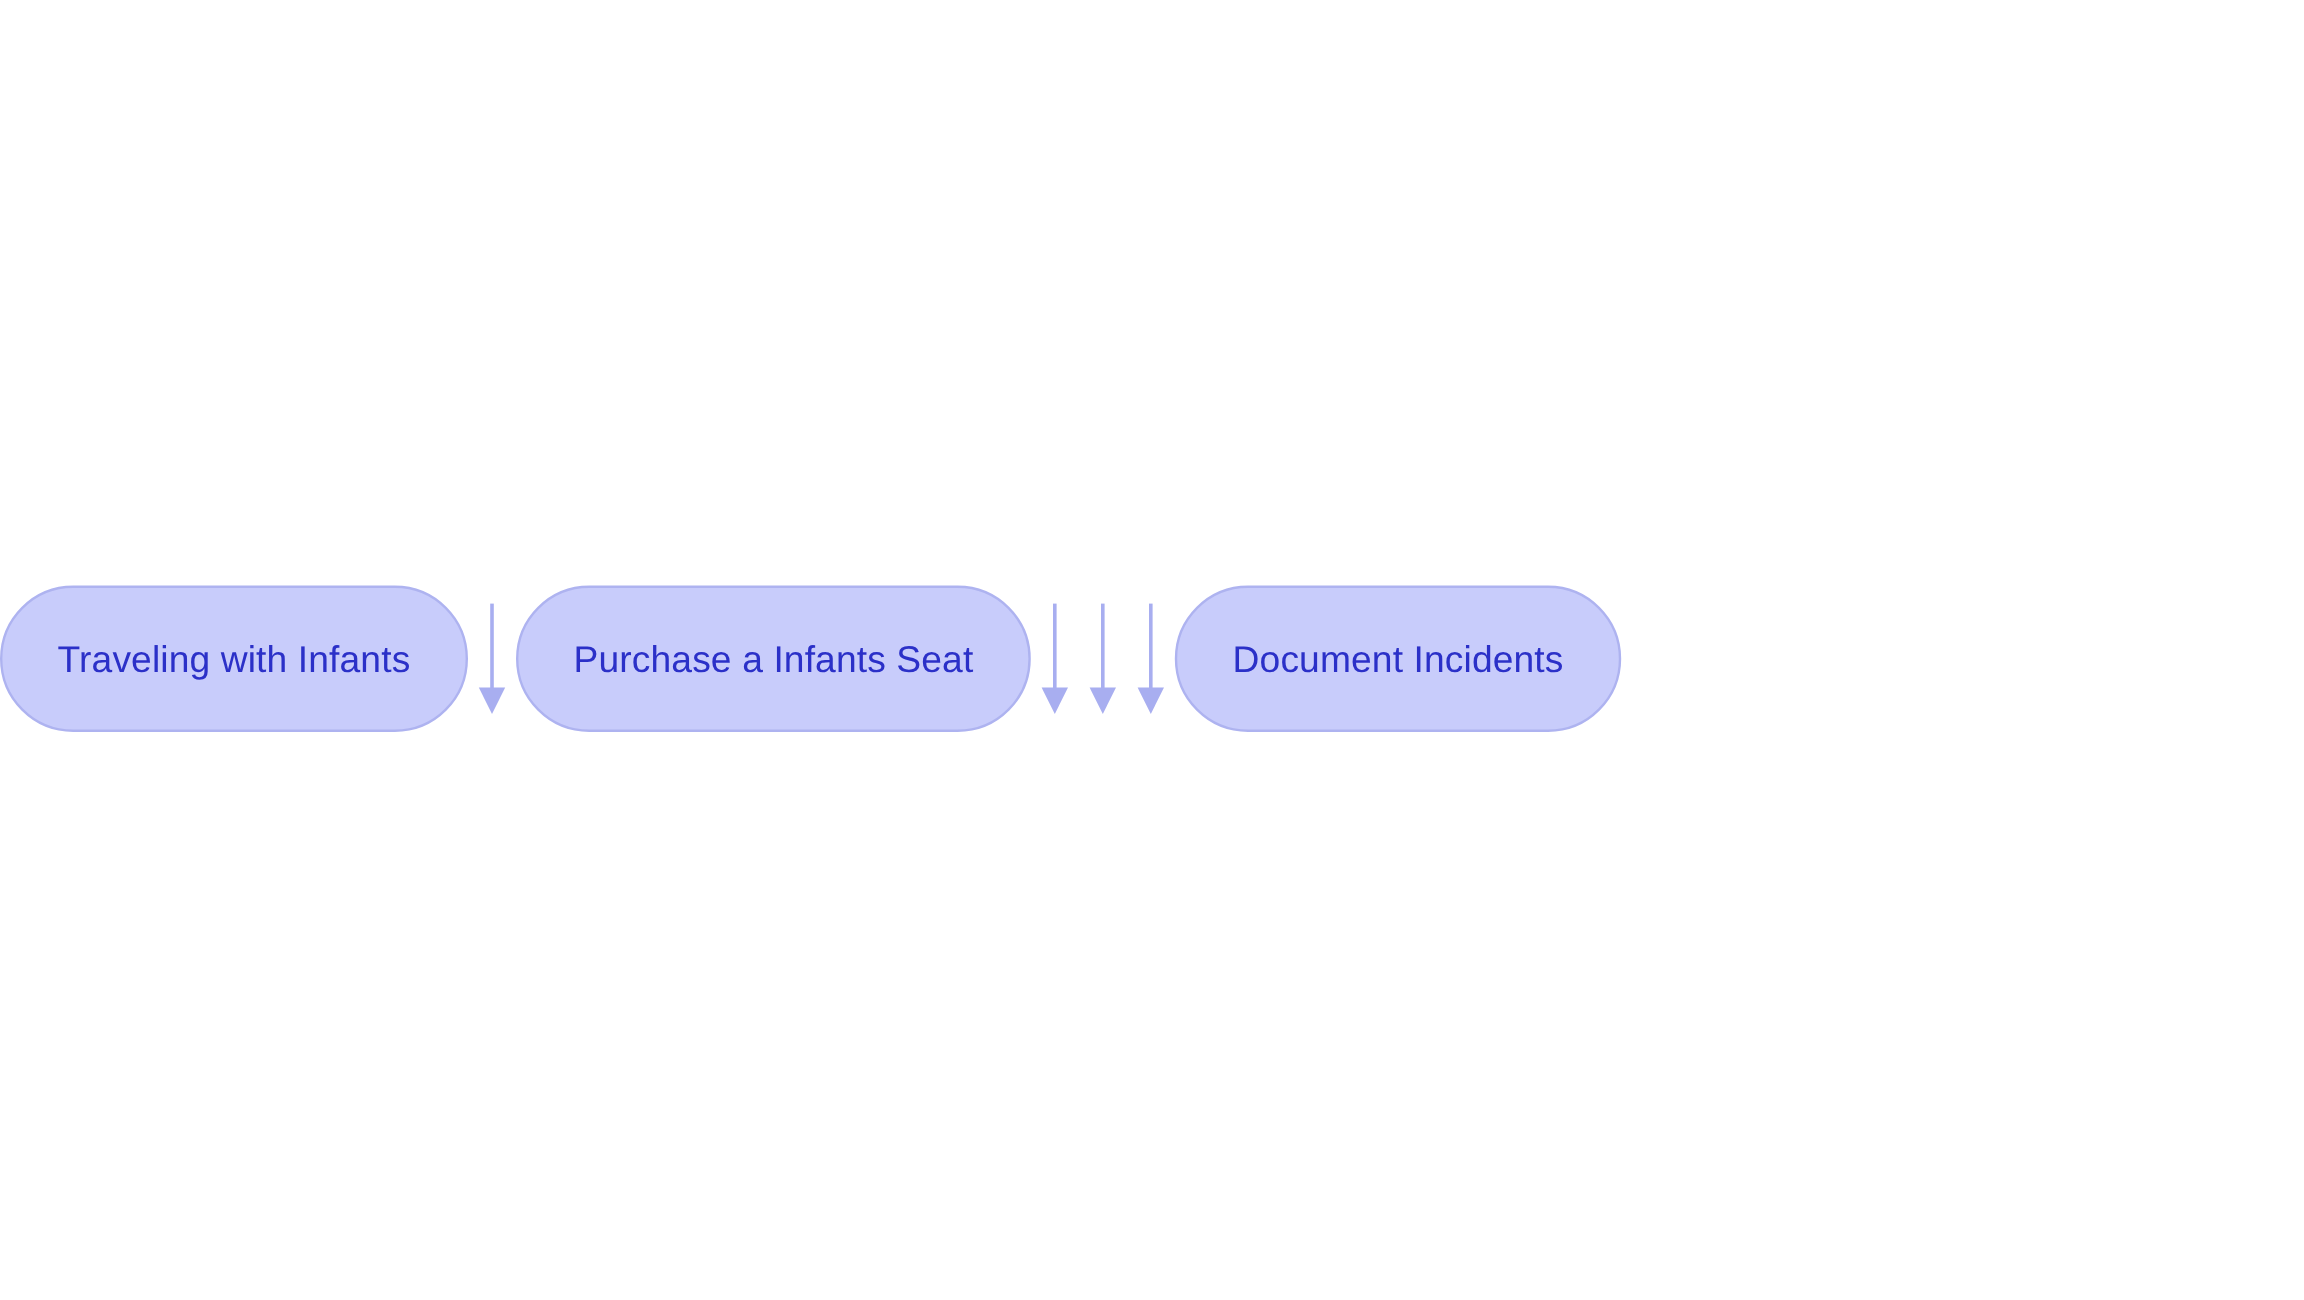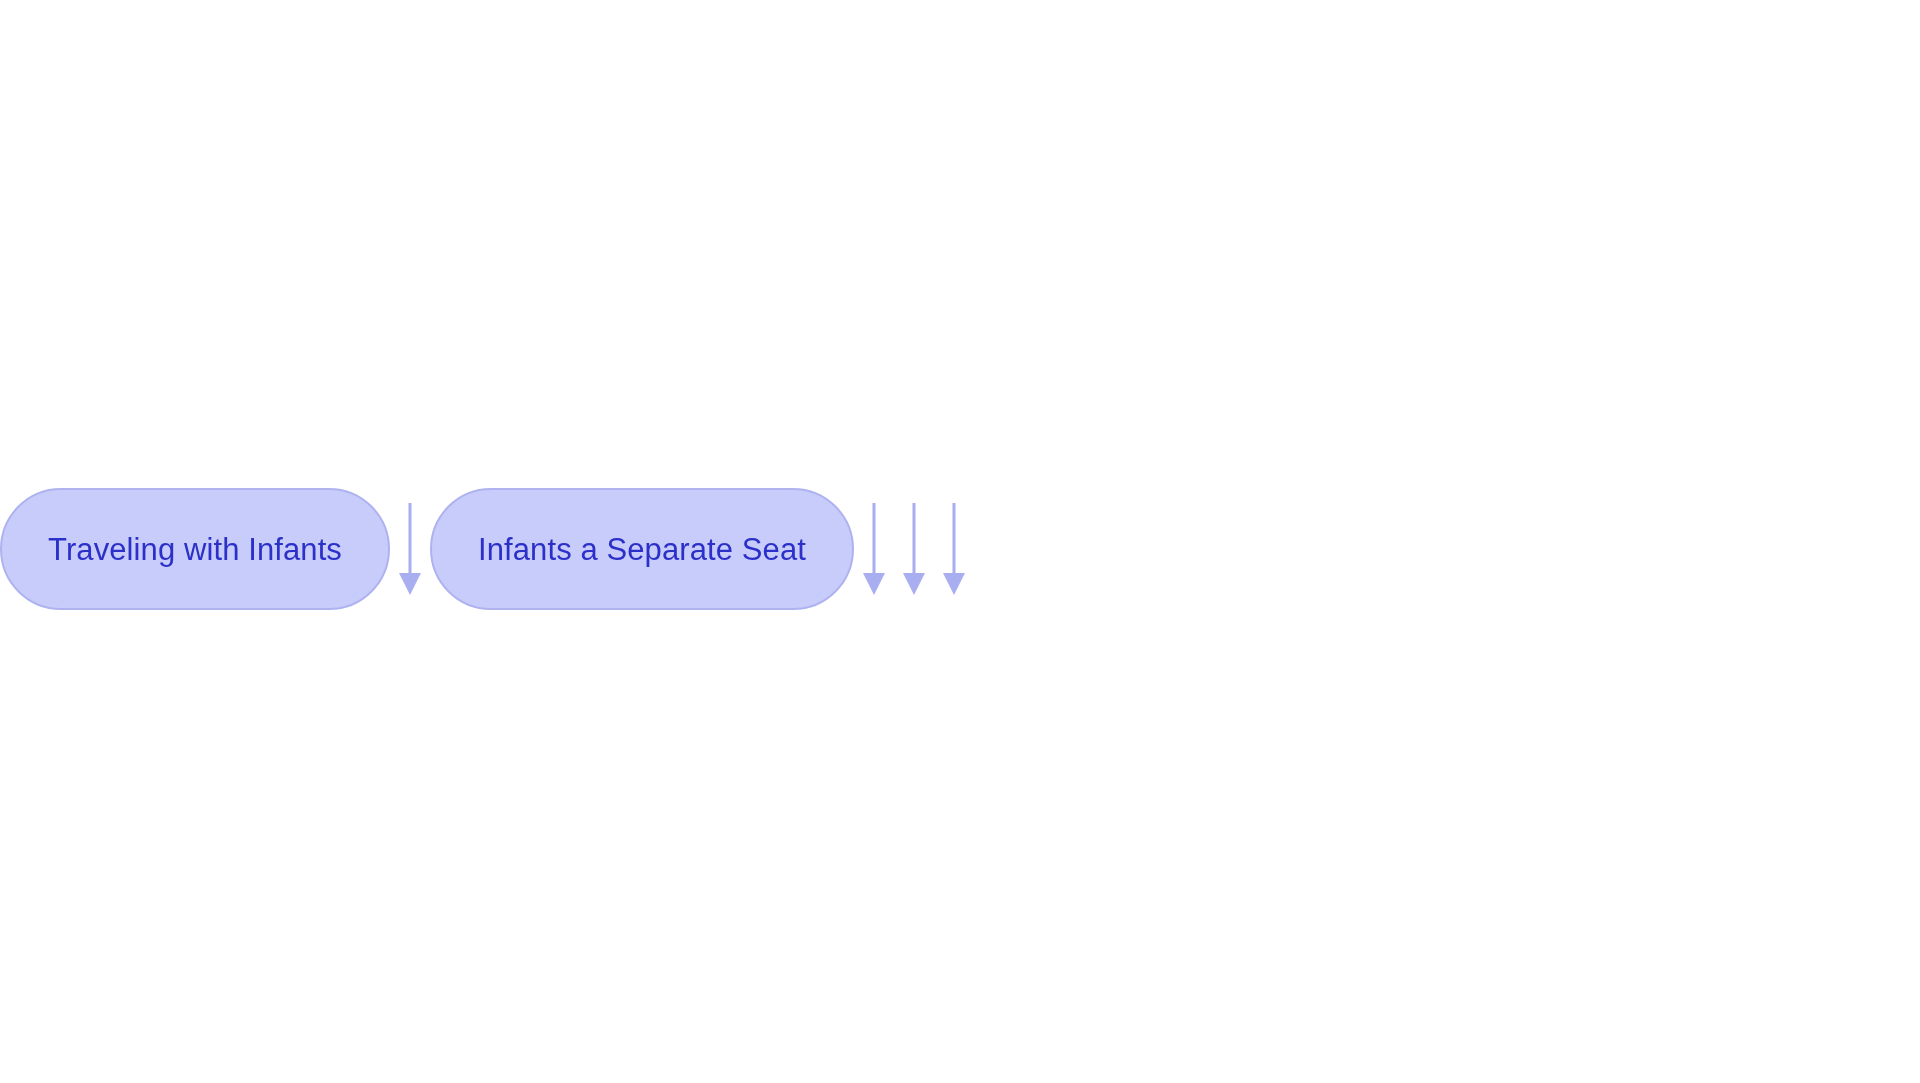--- a/index.html
+++ b/index.html
@@ -96,35 +96,38 @@
     <div class="node">
       <span class="node-label">Traveling with Infants</span>
     </div>
 
     <div class="connector">
       <div class="connector-line"></div>
       <div class="connector-arrowhead"></div>
     </div>
 
     <div class="node">
-      <span class="node-label">Infants a Separate Seat</span>
+      <span class="node-label">Purchase a Infants Seat</span>
     </div>
 
     <div class="connector">
       <div class="connector-line"></div>
       <div class="connector-arrowhead"></div>
     </div>
 
 
     <div class="connector">
       <div class="connector-line"></div>
       <div class="connector-arrowhead"></div>
     </div>
 
 
     <div class="connector">
       <div class="connector-line"></div>
       <div class="connector-arrowhead"></div>
     </div>
 
+    <div class="node">
+      <span class="node-label">Document Incidents</span>
+    </div>
 
   </div>
 </div>
 
 </body></html>

